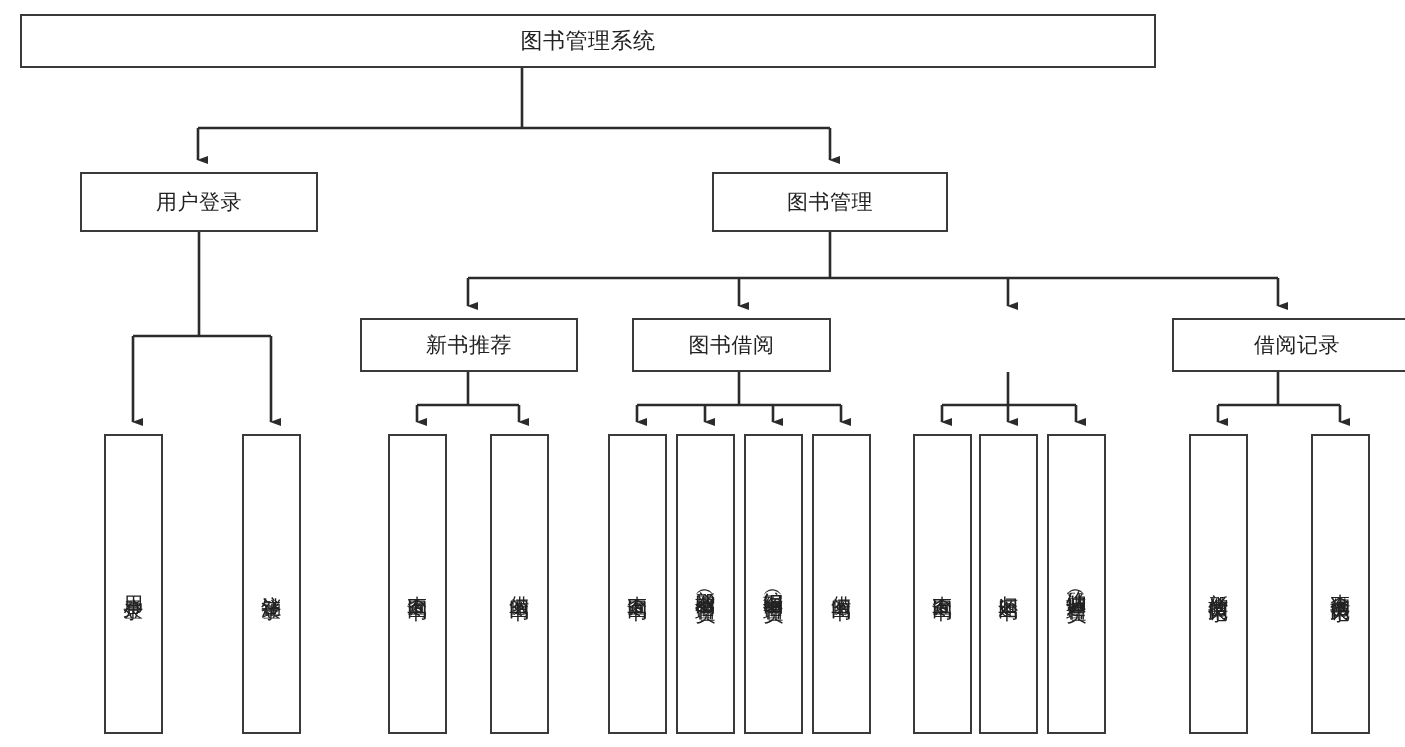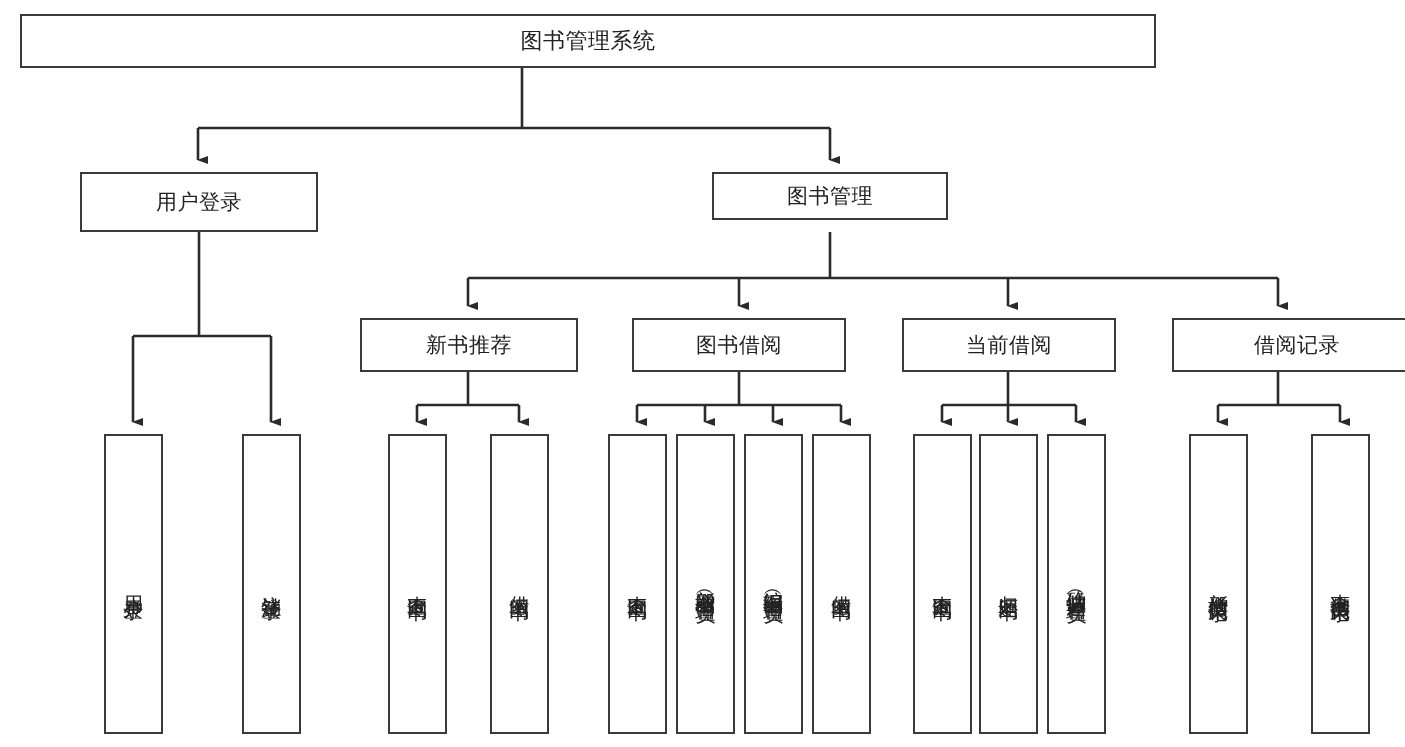--- a/index.html
+++ b/index.html
@@ -123,32 +123,29 @@
     </g>
   </svg>
 
   <div class="node node-h node-root" style="left:20px; top:14px; width:1136px; height:54px;">
     <span class="label">图书管理系统</span>
   </div>
 
   <div class="node node-h" style="left:80px; top:172px; width:238px; height:60px;">
     <span class="label">用户登录</span>
   </div>
-  <div class="node node-h" style="left:712px; top:172px; width:236px; height:48px;">
+  <div class="node node-h" style="left:712px; top:172px; width:236px; height:60px;">
     <span class="label">图书管理</span>
   </div>
 
   <div class="node node-h" style="left:360px; top:318px; width:218px; height:54px;text-align:right;">
     <span class="label">新书推荐</span>
   </div>
-  <div class="node node-h" style="left:632px; top:318px; width:214px; height:54px;">
+  <div class="node node-h" style="left:632px; top:318px; width:199px; height:54px;">
     <span class="label">图书借阅</span>
-  </div>
-  <div class="node node-h" style="left:902px; top:318px; width:214px; height:54px;">
-    <span class="label">当前借阅</span>
   </div>
   <div class="node node-h" style="left:1172px; top:318px; width:250px; height:54px;">
     <span class="label">借阅记录</span>
   </div>
 
   <div class="node node-v" style="left:104px; top:434px; width:59px; height:300px;">
     <span class="label">用户登录</span>
   </div>
   <div class="node node-v" style="left:242px; top:434px; width:59px; height:300px;">
     <span class="label">注销登录</span>

